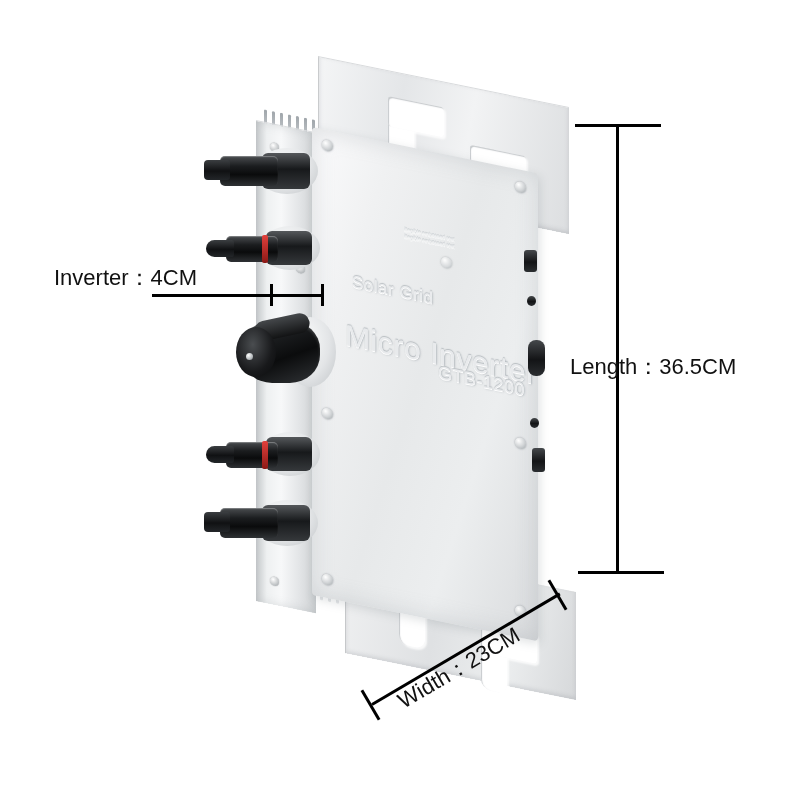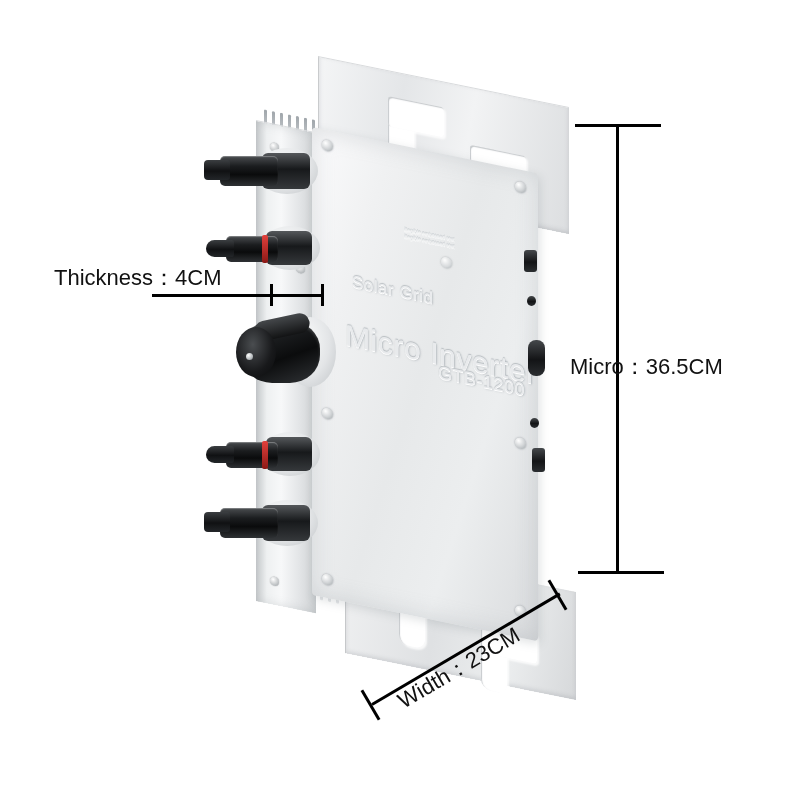--- a/index.html
+++ b/index.html
@@ -321,31 +321,31 @@
 
     <div class="conn" style="left:204px;top:500px;width:116px;height:48px;">
       <div class="grommet" style="left:52px;top:0px;width:62px;height:46px;"></div>
       <div class="collar" style="left:58px;top:5px;width:48px;height:36px;"></div>
       <div class="barrel" style="left:16px;top:8px;width:58px;height:30px;"></div>
       <div class="tip" style="left:0px;top:12px;width:26px;height:20px;border-radius:4px 3px 3px 4px;"></div>
     </div>
   </div>
 
   <div class="thick-group">
-    <div class="thick-label">Thickness：4CM</div>
+    <div class="thick-label">Inverter：4CM</div>
     <div class="dim-line thick-hline"></div>
     <div class="dim-line thick-tick-l"></div>
     <div class="dim-line thick-tick-r"></div>
   </div>
 
   <div>
     <div class="dim-line len-vline"></div>
     <div class="dim-line len-cap-top"></div>
     <div class="dim-line len-cap-bot"></div>
-    <div class="len-label">Micro：36.5CM</div>
+    <div class="len-label">Length：36.5CM</div>
   </div>
 
   <div>
     <div class="wid-diag"></div>
     <div class="wid-tick-a"></div>
     <div class="wid-tick-b"></div>
     <div class="wid-label">Width：23CM</div>
   </div>
 
 </div>

